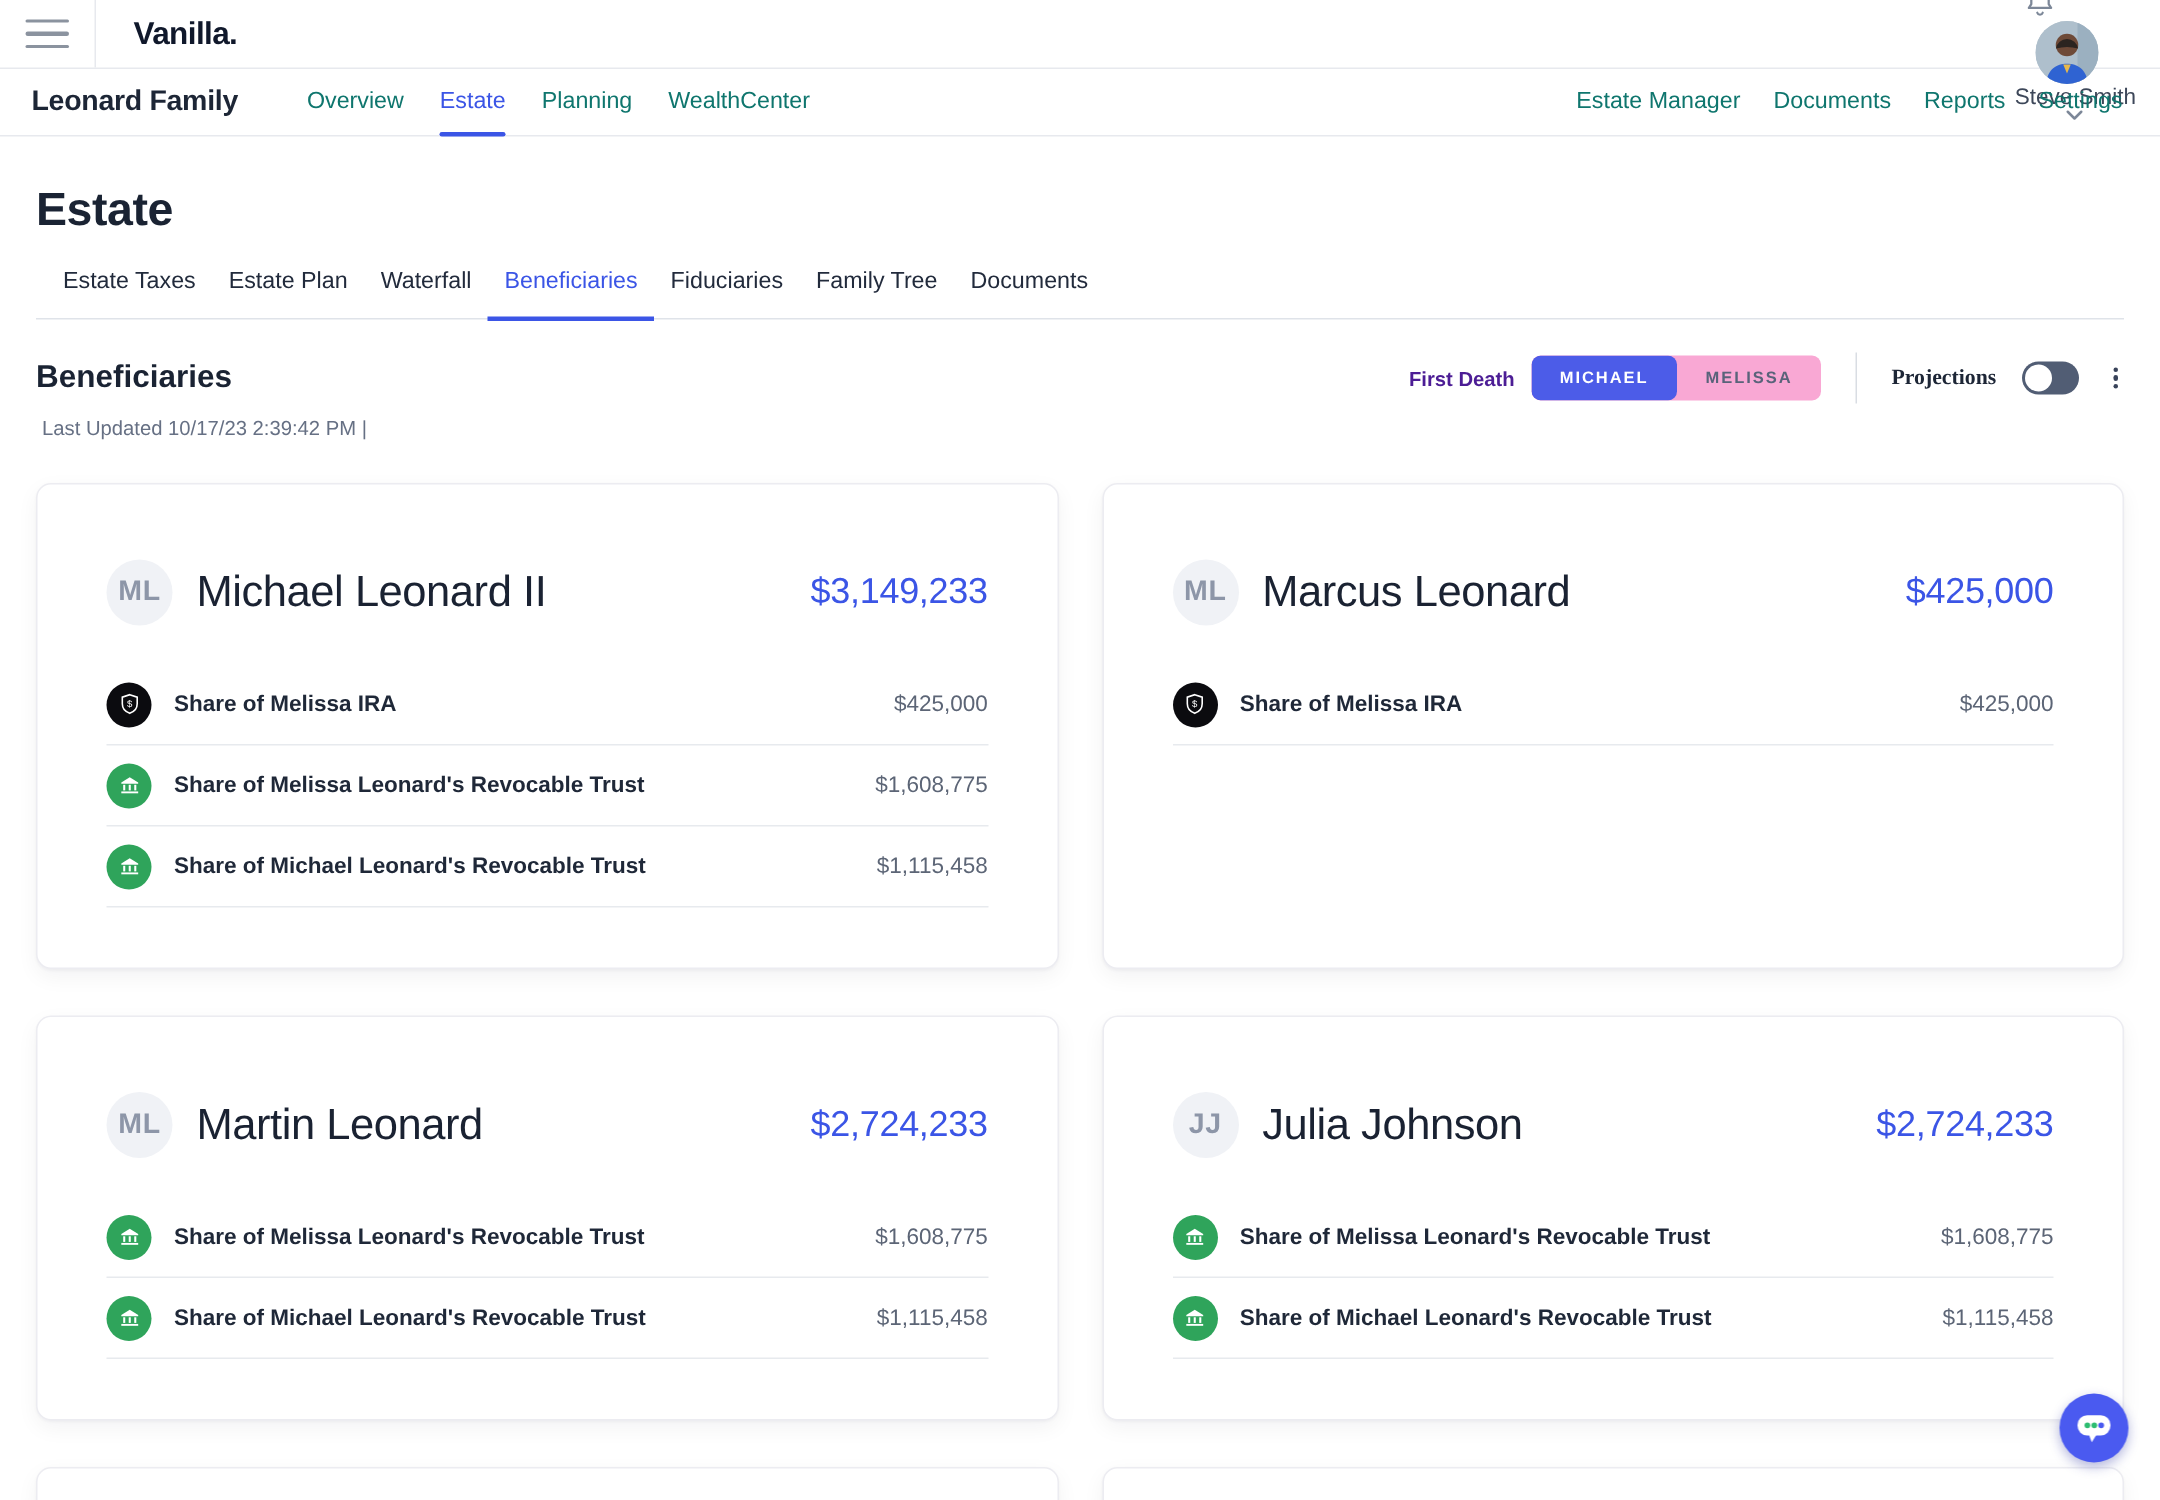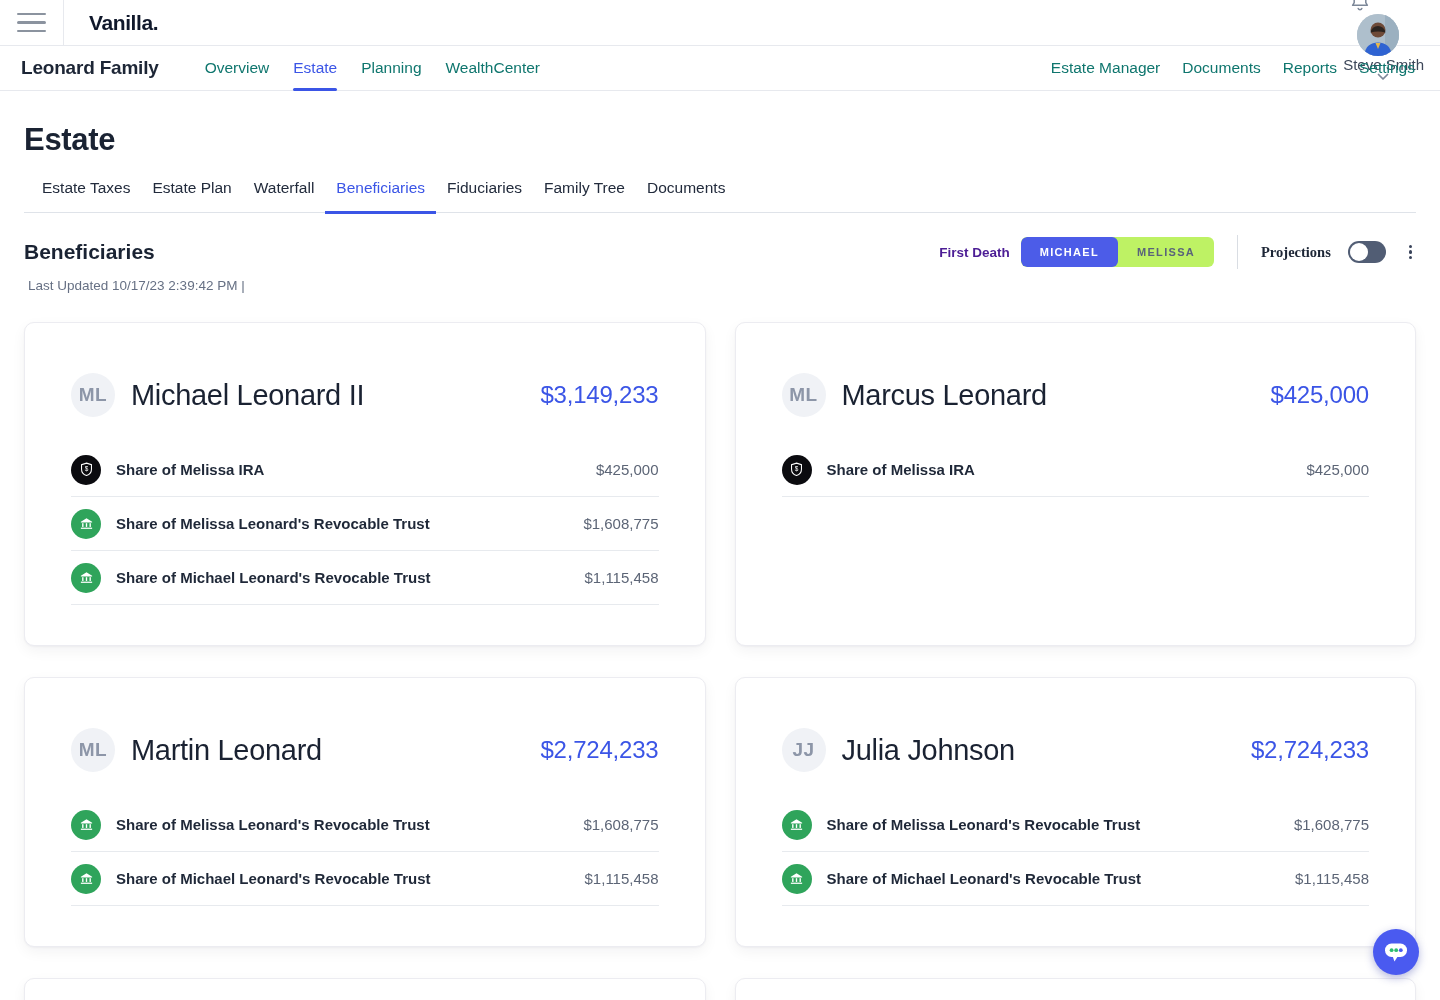--- a/index.html
+++ b/index.html
@@ -37,21 +37,21 @@
 
   .tabs { margin-top:21px; display:flex; border-bottom:1px solid #dfe3e9; padding-left:7px; }
   .tab { font-size:15.5px; color:#222b3c; padding:0 11px 15px 11px; cursor:pointer; position:relative; white-space:nowrap; }
   .tab.active { color:#3b55e6; }
   .tab.active::after { content:""; position:absolute; left:0; right:0; bottom:-2px; height:3px; background:#3b55e6; }
 
   .section-header { margin-top:22px; display:flex; align-items:center; }
   .section-title { font-size:21px; font-weight:600; color:#1a2333; }
   .controls { margin-left:auto; display:flex; align-items:center; }
   .first-death-label { font-size:13.5px; font-weight:700; color:#4c1d95; margin-right:11px; }
-  .segmented { display:flex; background:#bef264; border-radius:6px; overflow:hidden; }
+  .segmented { display:flex; background:#f9a8d4; border-radius:6px; overflow:hidden; }
   .segment { font-size:11px; font-weight:700; letter-spacing:1.3px; padding:9px 19px; color:#59637a; cursor:pointer; border-radius:6px; }
   .segment.selected { background:#4c5ce8; color:#fff; }
   .v-divider { width:1px; height:34px; background:#d9dde3; margin:0 23px; }
   .projections-label { font-size:14.5px; font-weight:600; color:#1d2636; margin-right:17px;font-family:Liberation Serif, serif; }
   .toggle { width:38px; height:22px; border-radius:11px; background:#515d74; position:relative; cursor:pointer; flex:0 0 auto; }
   .toggle .knob { position:absolute; top:2px; left:2px; width:18px; height:18px; border-radius:50%; background:#fff; }
   .kebab { margin-left:19px; display:flex; flex-direction:column; gap:2.5px; padding:4px; cursor:pointer; }
   .kebab i { width:3.2px; height:3.2px; border-radius:50%; background:#39435a; }
 
   .last-updated { margin:9px 0 0 4px; font-size:13.5px; color:#667084; }

